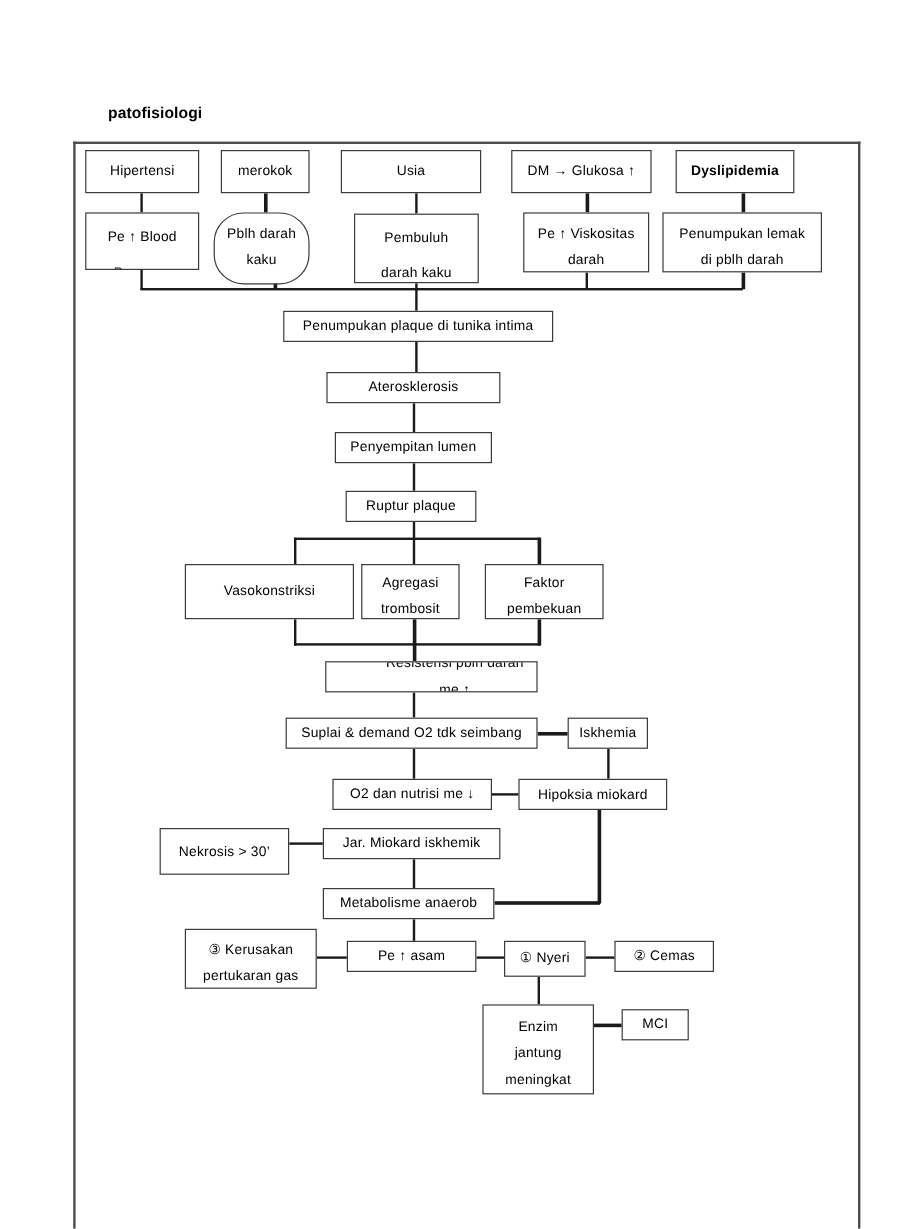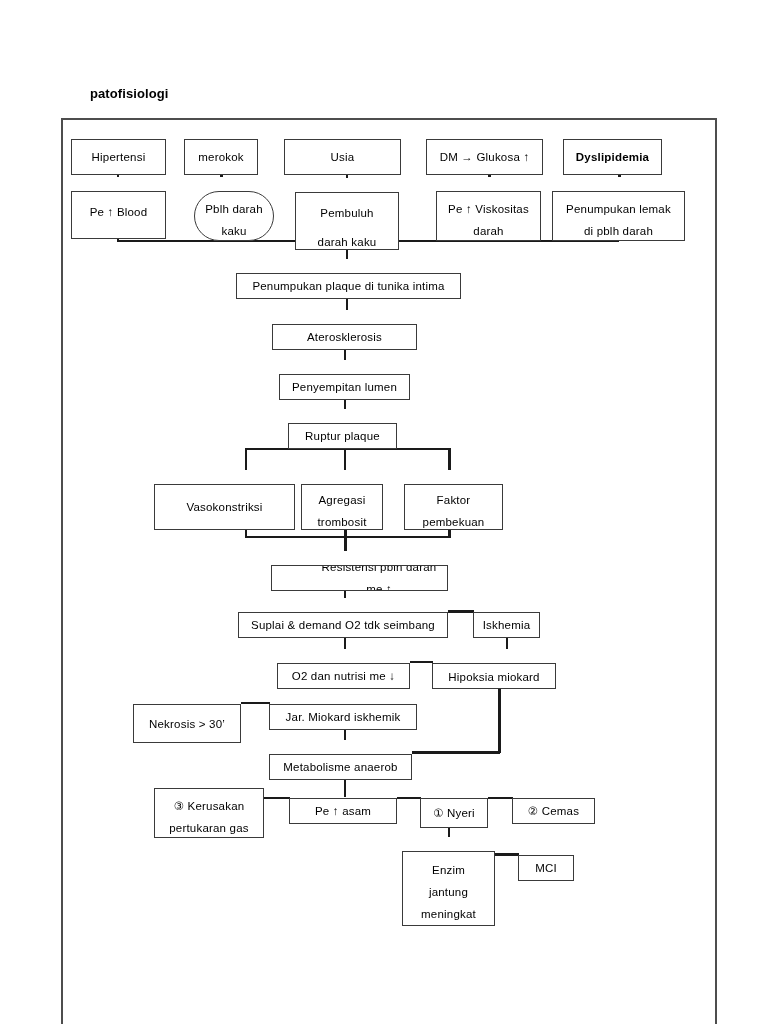--- a/index.html
+++ b/index.html
@@ -57,21 +57,20 @@
     display: flex;
     align-items: center;
     justify-content: center;
     text-align: center;
     font-size: 11.5px;
     line-height: 22px;
     letter-spacing: .2px;
     padding: 0 4px;
     overflow: hidden;
     z-index: 3;
-    margin-top: 14px;
   }
   .node.bold { font-weight: bold; align-items: center; }
   .node.top-align { align-items: flex-start; padding-top: 9px; }
 
   
   .line {
     position: absolute;
     background: #1a1a1a;
     z-index: 1;
   }
@@ -108,21 +107,21 @@
   <div class="line v" style="left:117px; top:161px; height:16px;"></div>
   <div class="line v thick" style="left:220px; top:161px; height:16px;"></div>
   <div class="line v" style="left:346px; top:161px; height:17px;"></div>
   <div class="line v thick" style="left:488px; top:161px; height:16px;"></div>
   <div class="line v thick" style="left:618px; top:161px; height:16px;"></div>
 
   <div class="node top-align" style="left:71px; top:177px; width:95px; height:48px; display:block; text-align:center;">
     <div>Pe ↑ Blood</div>
     <div style="margin-top:8px;">Pressure</div>
   </div>
-  <div class="node" style="left:194px; top:177px; width:80px; height:50px; display:block; padding-top:6px;border-radius:25px;">
+  <div class="node" style="left:178px; top:177px; width:80px; height:60px; display:block; padding-top:6px;border-radius:25px;">
     <div>Pblh darah</div>
     <div>kaku</div>
   </div>
   <div class="node" style="left:295px; top:178px; width:104px; height:58px; display:block; padding-top:9px;">
     <div>Pembuluh</div>
     <div style="margin-top:7px;">darah kaku</div>
   </div>
   <div class="node" style="left:436px; top:177px; width:105px; height:50px; display:block; padding-top:6px;">
     <div>Pe ↑ Viskositas</div>
     <div>darah</div>

